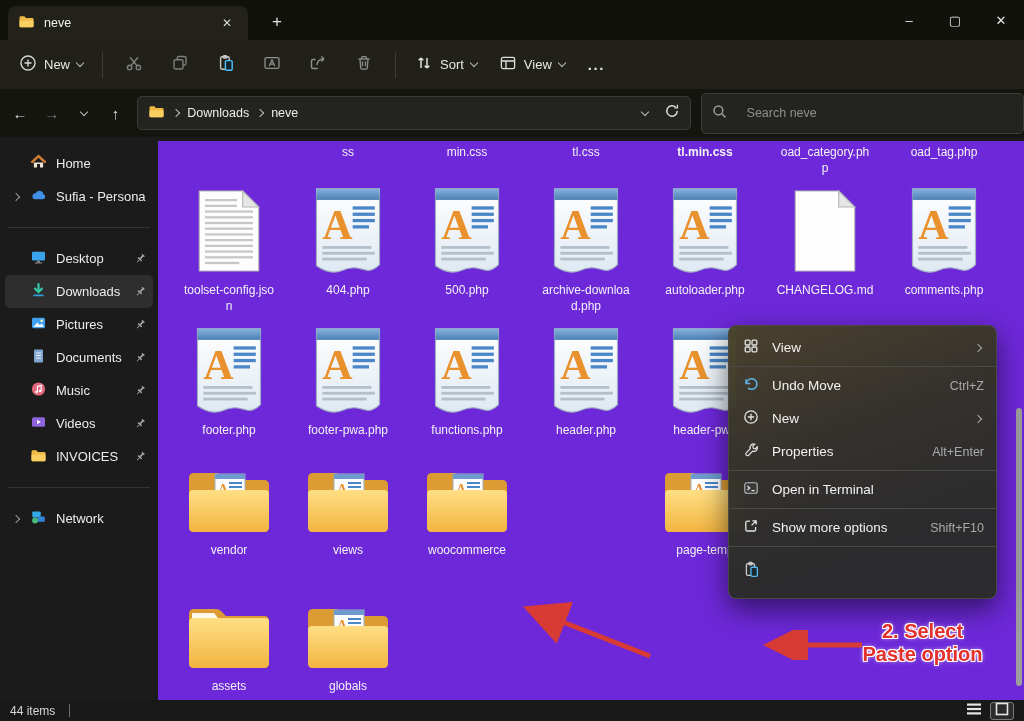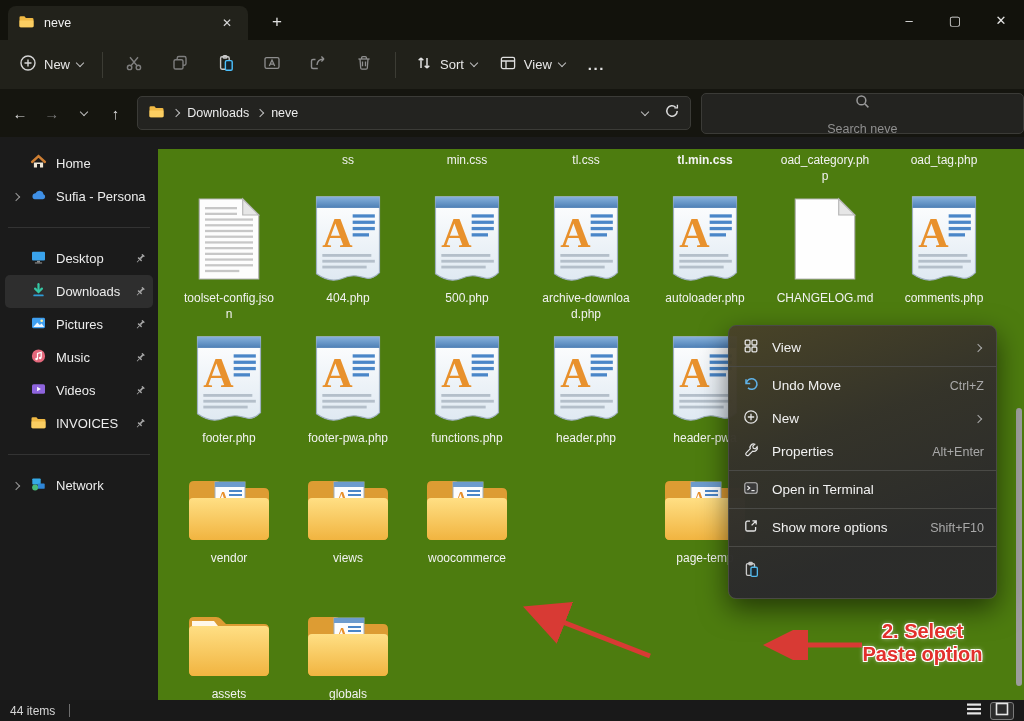--- a/index.html
+++ b/index.html
@@ -37,38 +37,38 @@
   .addr-row { position:absolute; left:0; top:89px; width:1024px; height:48px; background:#15150f;
               display:flex; align-items:center; }
   .nav-btn { width:32px; height:32px; display:flex; align-items:center; justify-content:center;
              color:#dcdcdc; font-size:15px; }
   .nav-btn.dim { color:#7a7a7a; }
   .addr-bar { margin-left:6px; width:556px; height:34px; background:#232320; border:1px solid #3b3b37;
               border-radius:5px; display:flex; align-items:center; padding:0 10px; gap:8px; }
   .crumb { font-size:12.5px; color:#ececec; }
   .addr-spacer { flex:1; }
   .search-box { margin-left:10px; width:325px; height:41px; background:#232320; border:1px solid #3b3b37;
-                border-radius:5px; display:flex; align-items:center; padding:0 10px; gap:9px;flex-direction:column; }
+                border-radius:5px; display:flex; align-items:center; padding:0 10px; gap:20px; }
   .search-ph { font-size:12.5px; color:#8f8f8f; }
 
   
   .main { position:absolute; left:0; top:137px; width:1024px; height:563px; }
   .sidebar { position:absolute; left:0; top:0; width:158px; height:563px; background:#1b1b1b;
              padding-top:10px; overflow:hidden; }
   .side-item { height:33px; margin:0 5px; border-radius:5px; display:flex; align-items:center;
                padding:0 7px 0 6px; gap:9px; font-size:13px; color:#ececec; position:relative;justify-content:space-between; }
   .side-item.selected { background:#2e2e2e; }
   .side-exp { width:10px; display:flex; justify-content:center; }
   .side-exp .chev { border-color:#9a9a9a; }
   .side-noexp { width:10px; }
   .side-label { flex:1; white-space:nowrap; overflow:hidden; }
   .side-sep { height:1px; background:#333; margin:14px 8px; }
   .pin { width:12px; height:12px; }
 
-  .content { position:absolute; left:158px; top:12px; width:866px; height:563px; background:#4d7c0f;
+  .content { position:absolute; left:158px; top:4px; width:866px; height:563px; background:#6d28d9;
              overflow:hidden; }
   .file-item { position:absolute; width:112px; text-align:center; }
   .file-icon { display:flex; align-items:flex-start; justify-content:center; }
   .file-icon.h-doc { height:96px; }
   .file-icon.h-folder { height:84px; padding-top:4px; }
   .file-label { font-size:12px; line-height:15.5px; color:#f2f2f2; white-space:pre-line;
                 word-wrap:break-word; }
 
   
   .ctx-menu { position:absolute; left:728px; top:325px; width:269px; z-index:50;
@@ -306,20 +306,38 @@
             </svg></span>
         </div>
         <div class="side-item">
           <span class="side-noexp"></span>
           <span><svg width="17" height="16" viewBox="0 0 16 16">
               <rect x="1.5" y="2.8" width="13" height="10.4" rx="1.4" fill="#3f9ff0"></rect>
               <circle cx="11.2" cy="5.8" r="1.3" fill="#fff1a0"></circle>
               <path d="M2.8 12 L6.8 7.4 9.3 9.9 11.2 8.4 13.6 12 z" fill="#eaf5ff"></path>
             </svg></span>
           <span class="side-label">Pictures</span>
+          <span class="pin"><svg width="12" height="12" viewBox="0 0 12 12">
+              <g transform="rotate(42 6 6)" fill="#ababab">
+                <rect x="4.3" y="0.6" width="3.4" height="1.5" rx=".6"></rect>
+                <rect x="5.2" y="1.9" width="1.6" height="3.6"></rect>
+                <rect x="3.5" y="5.5" width="5" height="1.4" rx=".6"></rect>
+                <rect x="5.65" y="6.9" width=".7" height="3.6"></rect>
+              </g>
+            </svg></span>
+        </div>
+        <div class="side-item">
+          <span class="side-noexp"></span>
+          <span><svg width="17" height="16" viewBox="0 0 16 16">
+              <rect x="3.5" y="1.6" width="9" height="12.8" rx="1" fill="#7fa6cf"></rect>
+              <g stroke="#ecf3fa" stroke-width="1">
+                <path d="M5.5 5 h5 M5.5 7.6 h5 M5.5 10.2 h5"></path>
+              </g>
+            </svg></span>
+          <span class="side-label">Documents</span>
           <span class="pin"><svg width="12" height="12" viewBox="0 0 12 12">
               <g transform="rotate(42 6 6)" fill="#ababab">
                 <rect x="4.3" y="0.6" width="3.4" height="1.5" rx=".6"></rect>
                 <rect x="5.2" y="1.9" width="1.6" height="3.6"></rect>
                 <rect x="3.5" y="5.5" width="5" height="1.4" rx=".6"></rect>
                 <rect x="5.65" y="6.9" width=".7" height="3.6"></rect>
               </g>
             </svg></span>
         </div>
         <div class="side-item">

